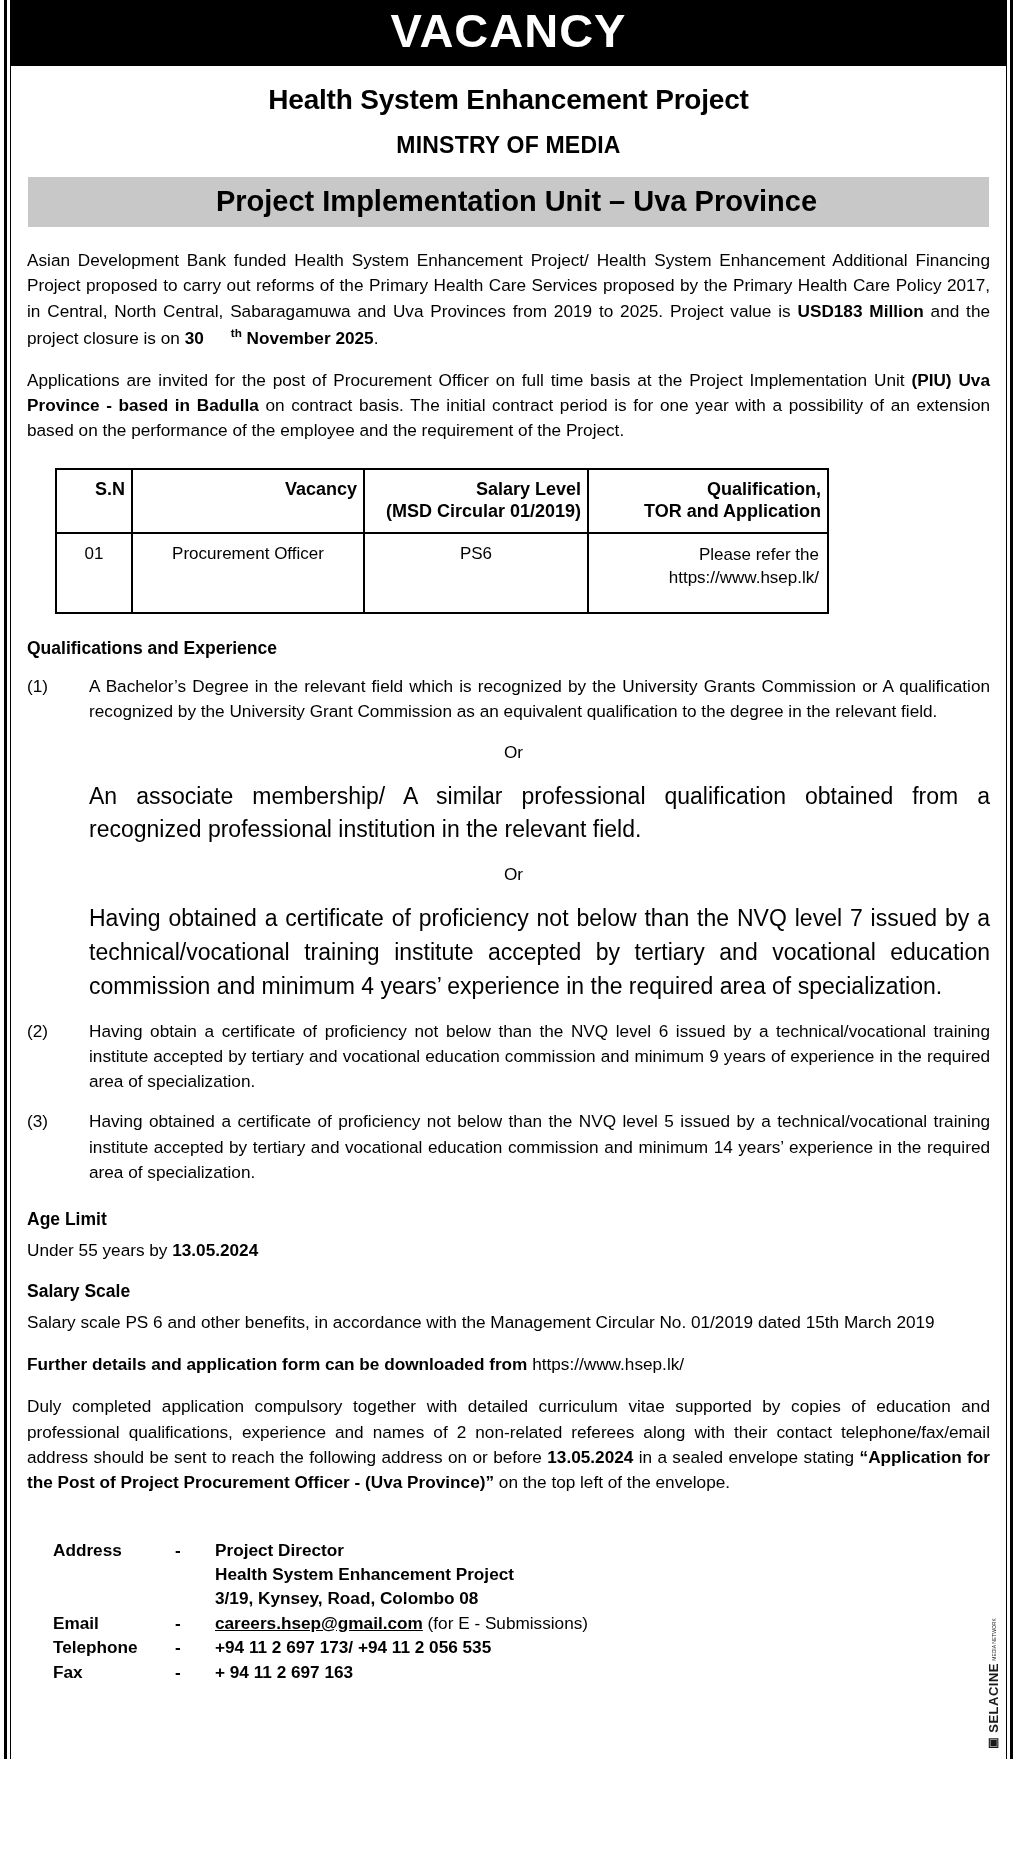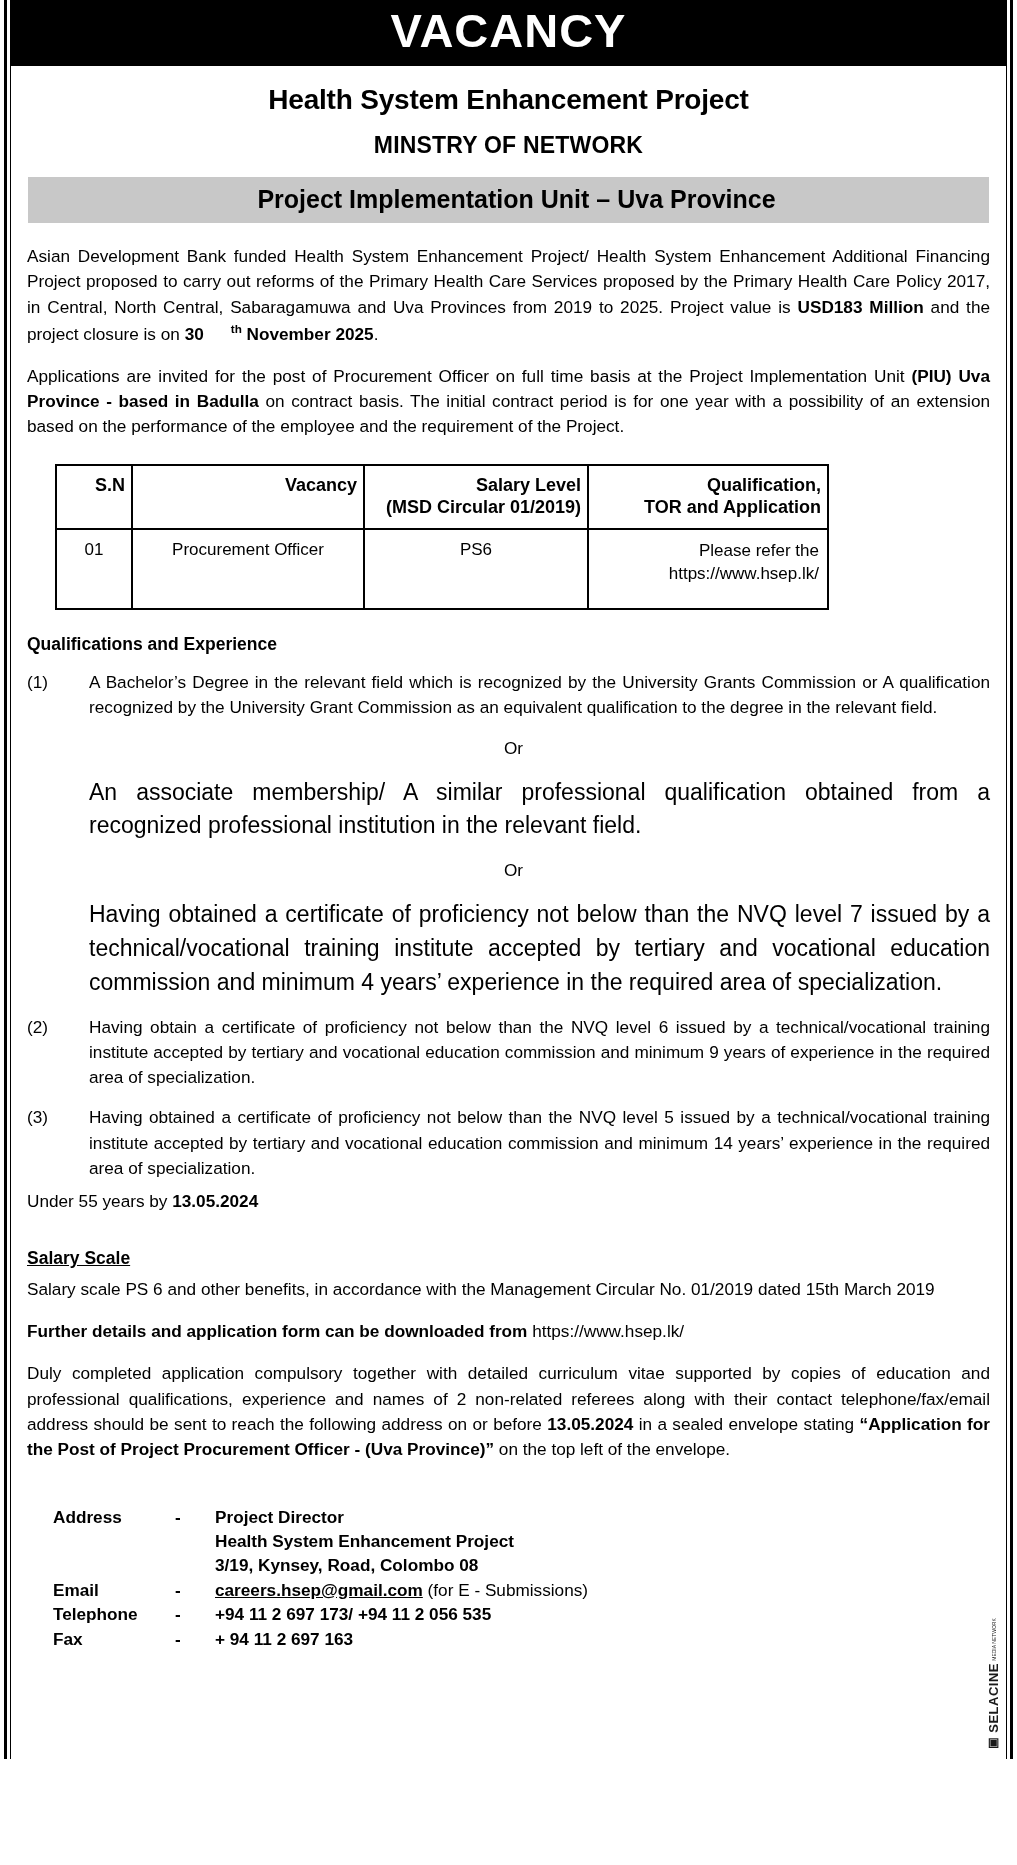--- a/index.html
+++ b/index.html
@@ -70,21 +70,21 @@
     text-align: center;
     font-weight: bold;
     font-size: 23px;
     margin-top: 16px;
     letter-spacing: 0.2px;
   }
   .gray-banner {
     background: #c8c8c8;
     text-align: center;
     font-weight: bold;
-    font-size: 25px;
+    font-size: 29px;
     padding: 8px 0 9px 16px;
     margin: 18px 15px 0 15px;
   }
 
   
   .body-wrap {
     padding: 0 14px 0 14px;
   }
   p.just {
     text-align: justify;
@@ -124,21 +124,21 @@
   .col-sal  { width: 224px; }
   .col-qual { width: 240px; }
   td.body-row { height: 62px; }
 
   
   h3.sec {
     font-size: 17.5px;
     font-weight: bold;
     margin: 24px 0 0 0;
   }
-  h3.sec.tight { margin-top: 34px; text-decoration: underline; }
+  h3.sec.tight { margin-top: 18px; }
   p.plain {
     font-size: 17.2px;
     line-height: 1.45;
     margin: 8px 0 0 0;
   }
 
   
   .qlist { margin-top: 10px; }
   .qitem {
     display: flex;
@@ -224,21 +224,21 @@
   <div class="frame-left"></div>
   <div class="frame-left2"></div>
   <div class="frame-right"></div>
   <div class="frame-right2"></div>
 
   <div class="inner">
 
     <div class="vacancy-bar">VACANCY</div>
 
     <div class="title-1">Health System Enhancement Project</div>
-    <div class="title-2">MINSTRY OF NETWORK</div>
+    <div class="title-2">MINSTRY OF MEDIA</div>
     <div class="gray-banner">Project Implementation Unit – Uva Province</div>
 
     <div class="body-wrap">
 
       <p class="just first"><span>Asian Development Bank funded Health System Enhancement Project/ Health System Enhancement Additional Financing Project proposed to carry out reforms of the Primary Health Care Services proposed by the Primary Health Care Policy 2017, in Central, North Central, Sabaragamuwa and Uva Provinces from 2019 to 2025.  Project value is </span><b>USD183 Million</b><span> and the project closure is on </span><b><span>30</span><sup>th</sup><span> November 2025</span></b><span>.</span></p>
 
       <p class="just"><span>Applications are invited for the post of Procurement Officer on full time basis at the Project Implementation Unit </span><b>(PIU) Uva Province - based in Badulla</b><span> on contract basis.  The initial contract period is for one year with a possibility of an extension based on the performance of the employee and the requirement of the Project.</span></p>
 
       <table class="vac">
         <colgroup>
@@ -296,20 +296,21 @@
           <div class="qtext">Having obtain a certificate of proficiency not below than the NVQ level 6 issued by a technical/vocational training institute accepted by tertiary and vocational education commission and minimum 9 years of experience in the required area of specialization.</div>
         </div>
 
         <div class="qitem">
           <div class="qnum">(3)</div>
           <div class="qtext">Having obtained a certificate of proficiency not below than the NVQ level 5 issued by a technical/vocational training institute accepted by tertiary and vocational education commission and minimum 14 years’ experience in the required area of specialization.</div>
         </div>
 
       </div>
 
+      <h3 class="sec">Age Limit</h3>
       <p class="plain"><span>Under 55 years by </span><b>13.05.2024</b></p>
 
       <h3 class="sec tight">Salary Scale</h3>
       <p class="plain">Salary scale PS 6 and other benefits, in accordance with the Management Circular No. 01/2019 dated 15th March 2019</p>
 
       <p class="just"><b>Further details and application form can be downloaded from</b><span> https://www.hsep.lk/</span></p>
 
       <p class="just"><span>Duly completed application compulsory together with detailed curriculum vitae supported by copies of education and professional qualifications, experience and names of 2 non-related referees along with their contact telephone/fax/email address should be sent to reach the following address on or before </span><b>13.05.2024</b><span> in a sealed envelope stating </span><b>“Application for the Post of Project Procurement Officer - (Uva Province)”</b><span> on the top left of the envelope.</span></p>
 
       <div class="contact">

